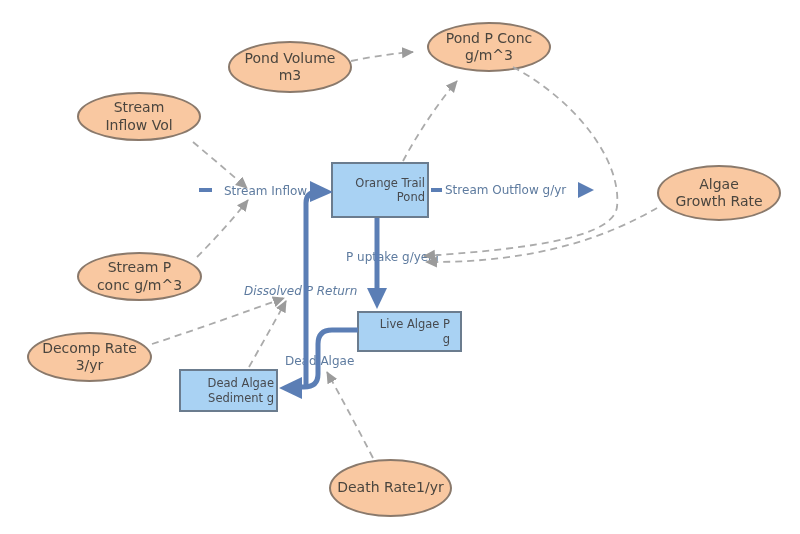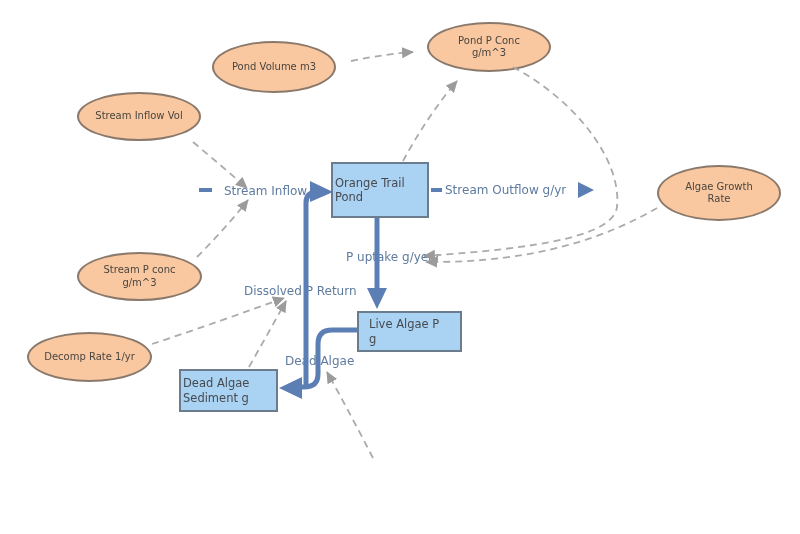--- a/index.html
+++ b/index.html
@@ -4,83 +4,86 @@
 <style>
   html,body{margin:0;padding:0;background:#ffffff;}
   #canvas{
     position:relative;width:800px;height:534px;background:#ffffff;overflow:hidden;
     font-family:"DejaVu Sans","Liberation Sans",sans-serif;
   }
   .converter{
     position:absolute;border-radius:50%;
     background:var(--converter-fill);border:2px solid var(--converter-border);
     display:flex;align-items:center;justify-content:center;text-align:center;
-    color:#4a453e;font-size:10px;line-height:1.25;box-sizing:border-box;
+    color:#4a453e;font-size:14px;line-height:1.25;box-sizing:border-box;
   }
   .stock{
     position:absolute;
     background:var(--stock-fill);border:2px solid var(--stock-border);
-    display:flex;align-items:center;justify-content:center;text-align:left;
+    display:flex;align-items:center;justify-content:center;text-align:right;
     color:#474a4f;font-size:11.5px;line-height:1.25;box-sizing:border-box;
   }
   .flow-label{
     position:absolute;color:var(--flow-label);font-size:12px;white-space:nowrap;
   }
   svg.layer{position:absolute;left:0;top:0;pointer-events:none;}
   .connector{stroke:var(--connector);stroke-width:1.8;fill:none;stroke-dasharray:7 5;}
   .connector-arrow{fill:var(--connector-arrow);stroke:none;}
   .pipe{stroke:var(--flow-pipe);fill:none;}
   .pipe-arrow{fill:var(--flow-pipe);stroke:none;}
 </style>
 </head>
 <body>
 
 <div id="canvas">
 
-  <div class="converter" style="left:212px;top:41px;width:124px;height:52px;padding:0 2px;justify-content:center;">
+  <div class="converter" style="left:228px;top:41px;width:124px;height:52px;padding:0 2px;justify-content:center;">
     <span>Pond Volume m3</span>
   </div>
 
   <div class="converter" style="left:427px;top:22px;width:124px;height:50px;padding:0 12px;">
     <span>Pond P Conc g/m^3</span>
   </div>
 
   <div class="converter" style="left:77px;top:92px;width:124px;height:49px;padding:0 12px;">
     <span>Stream Inflow Vol</span>
   </div>
 
   <div class="converter" style="left:77px;top:252px;width:125px;height:49px;padding:0 12px;justify-content:flex-end;">
     <span>Stream P conc g/m^3</span>
   </div>
 
   <div class="converter" style="left:27px;top:332px;width:125px;height:50px;padding:0 2px;">
-    <span>Decomp Rate 1/yr</span>
+    <span>Decomp Rate 3/yr</span>
   </div>
 
   <div class="converter" style="left:657px;top:165px;width:124px;height:56px;padding:0 14px;">
     <span>Algae Growth Rate</span>
   </div>
 
+  <div class="converter" style="left:329px;top:459px;width:123px;height:58px;padding:0 2px;">
+    <span>Death Rate1/yr</span>
+  </div>
 
   <div class="stock" style="left:331px;top:162px;width:98px;height:56px;padding:0 2px;">
     <span>Orange Trail Pond</span>
   </div>
 
   <div class="stock" style="left:357px;top:311px;width:105px;height:41px;padding:0 10px;">
     <span>Live Algae P g</span>
   </div>
 
   <div class="stock" style="left:179px;top:369px;width:99px;height:43px;padding:1px 2px;">
     <span>Dead Algae Sediment g</span>
   </div>
 
   <div class="flow-label" style="left:224px;top:184px;">Stream Inflow</div>
   <div class="flow-label" style="left:445px;top:183px;">Stream Outflow g/yr</div>
   <div class="flow-label" style="left:346px;top:250px;">P uptake g/year</div>
-  <div class="flow-label" style="left:244px;top:284px;">Dissolved P Return</div>
+  <div class="flow-label" style="left:244px;top:284px;font-style:italic;">Dissolved P Return</div>
   <div class="flow-label" style="left:285px;top:354px;">Dead Algae</div>
 
   <svg class="layer" width="800" height="534" viewBox="0 0 800 534">
     <defs>
       <marker id="garrow" markerUnits="userSpaceOnUse" markerWidth="14" markerHeight="12" refX="11" refY="5.5" orient="auto">
         <path class="connector-arrow" d="M0,0 L12,5.5 L0,11 Z"></path>
       </marker>
     </defs>
 
     <g>

